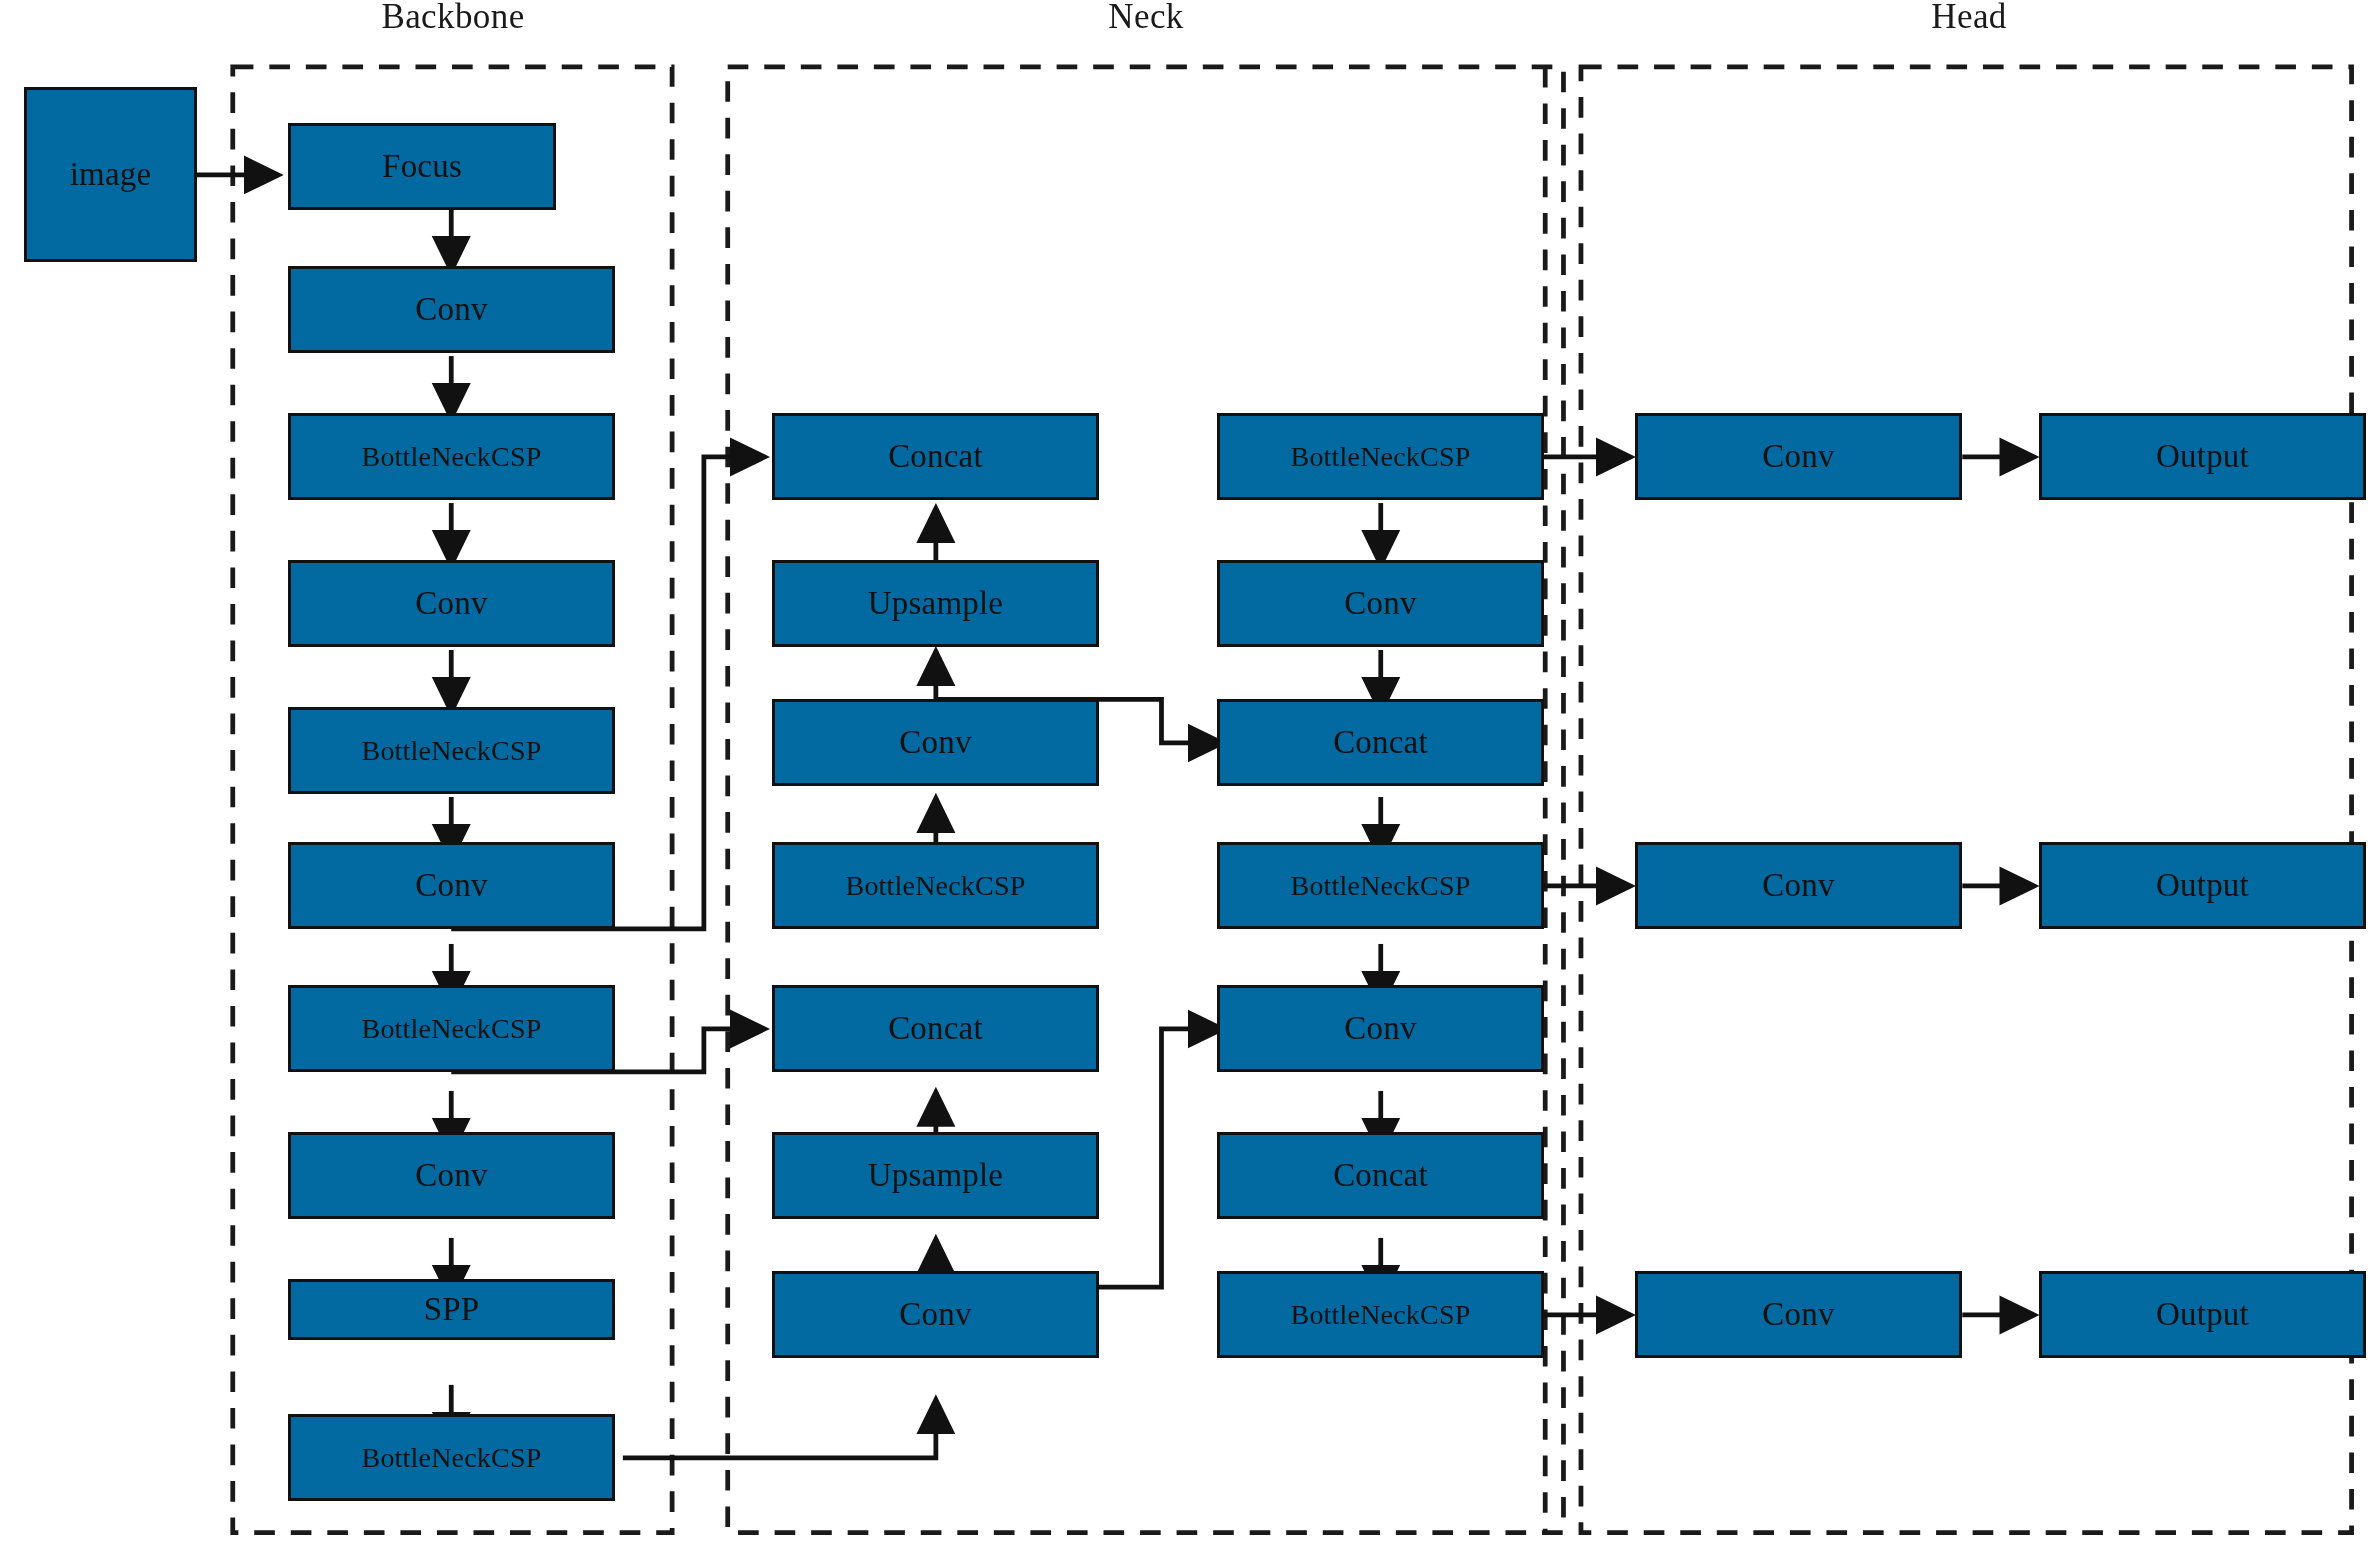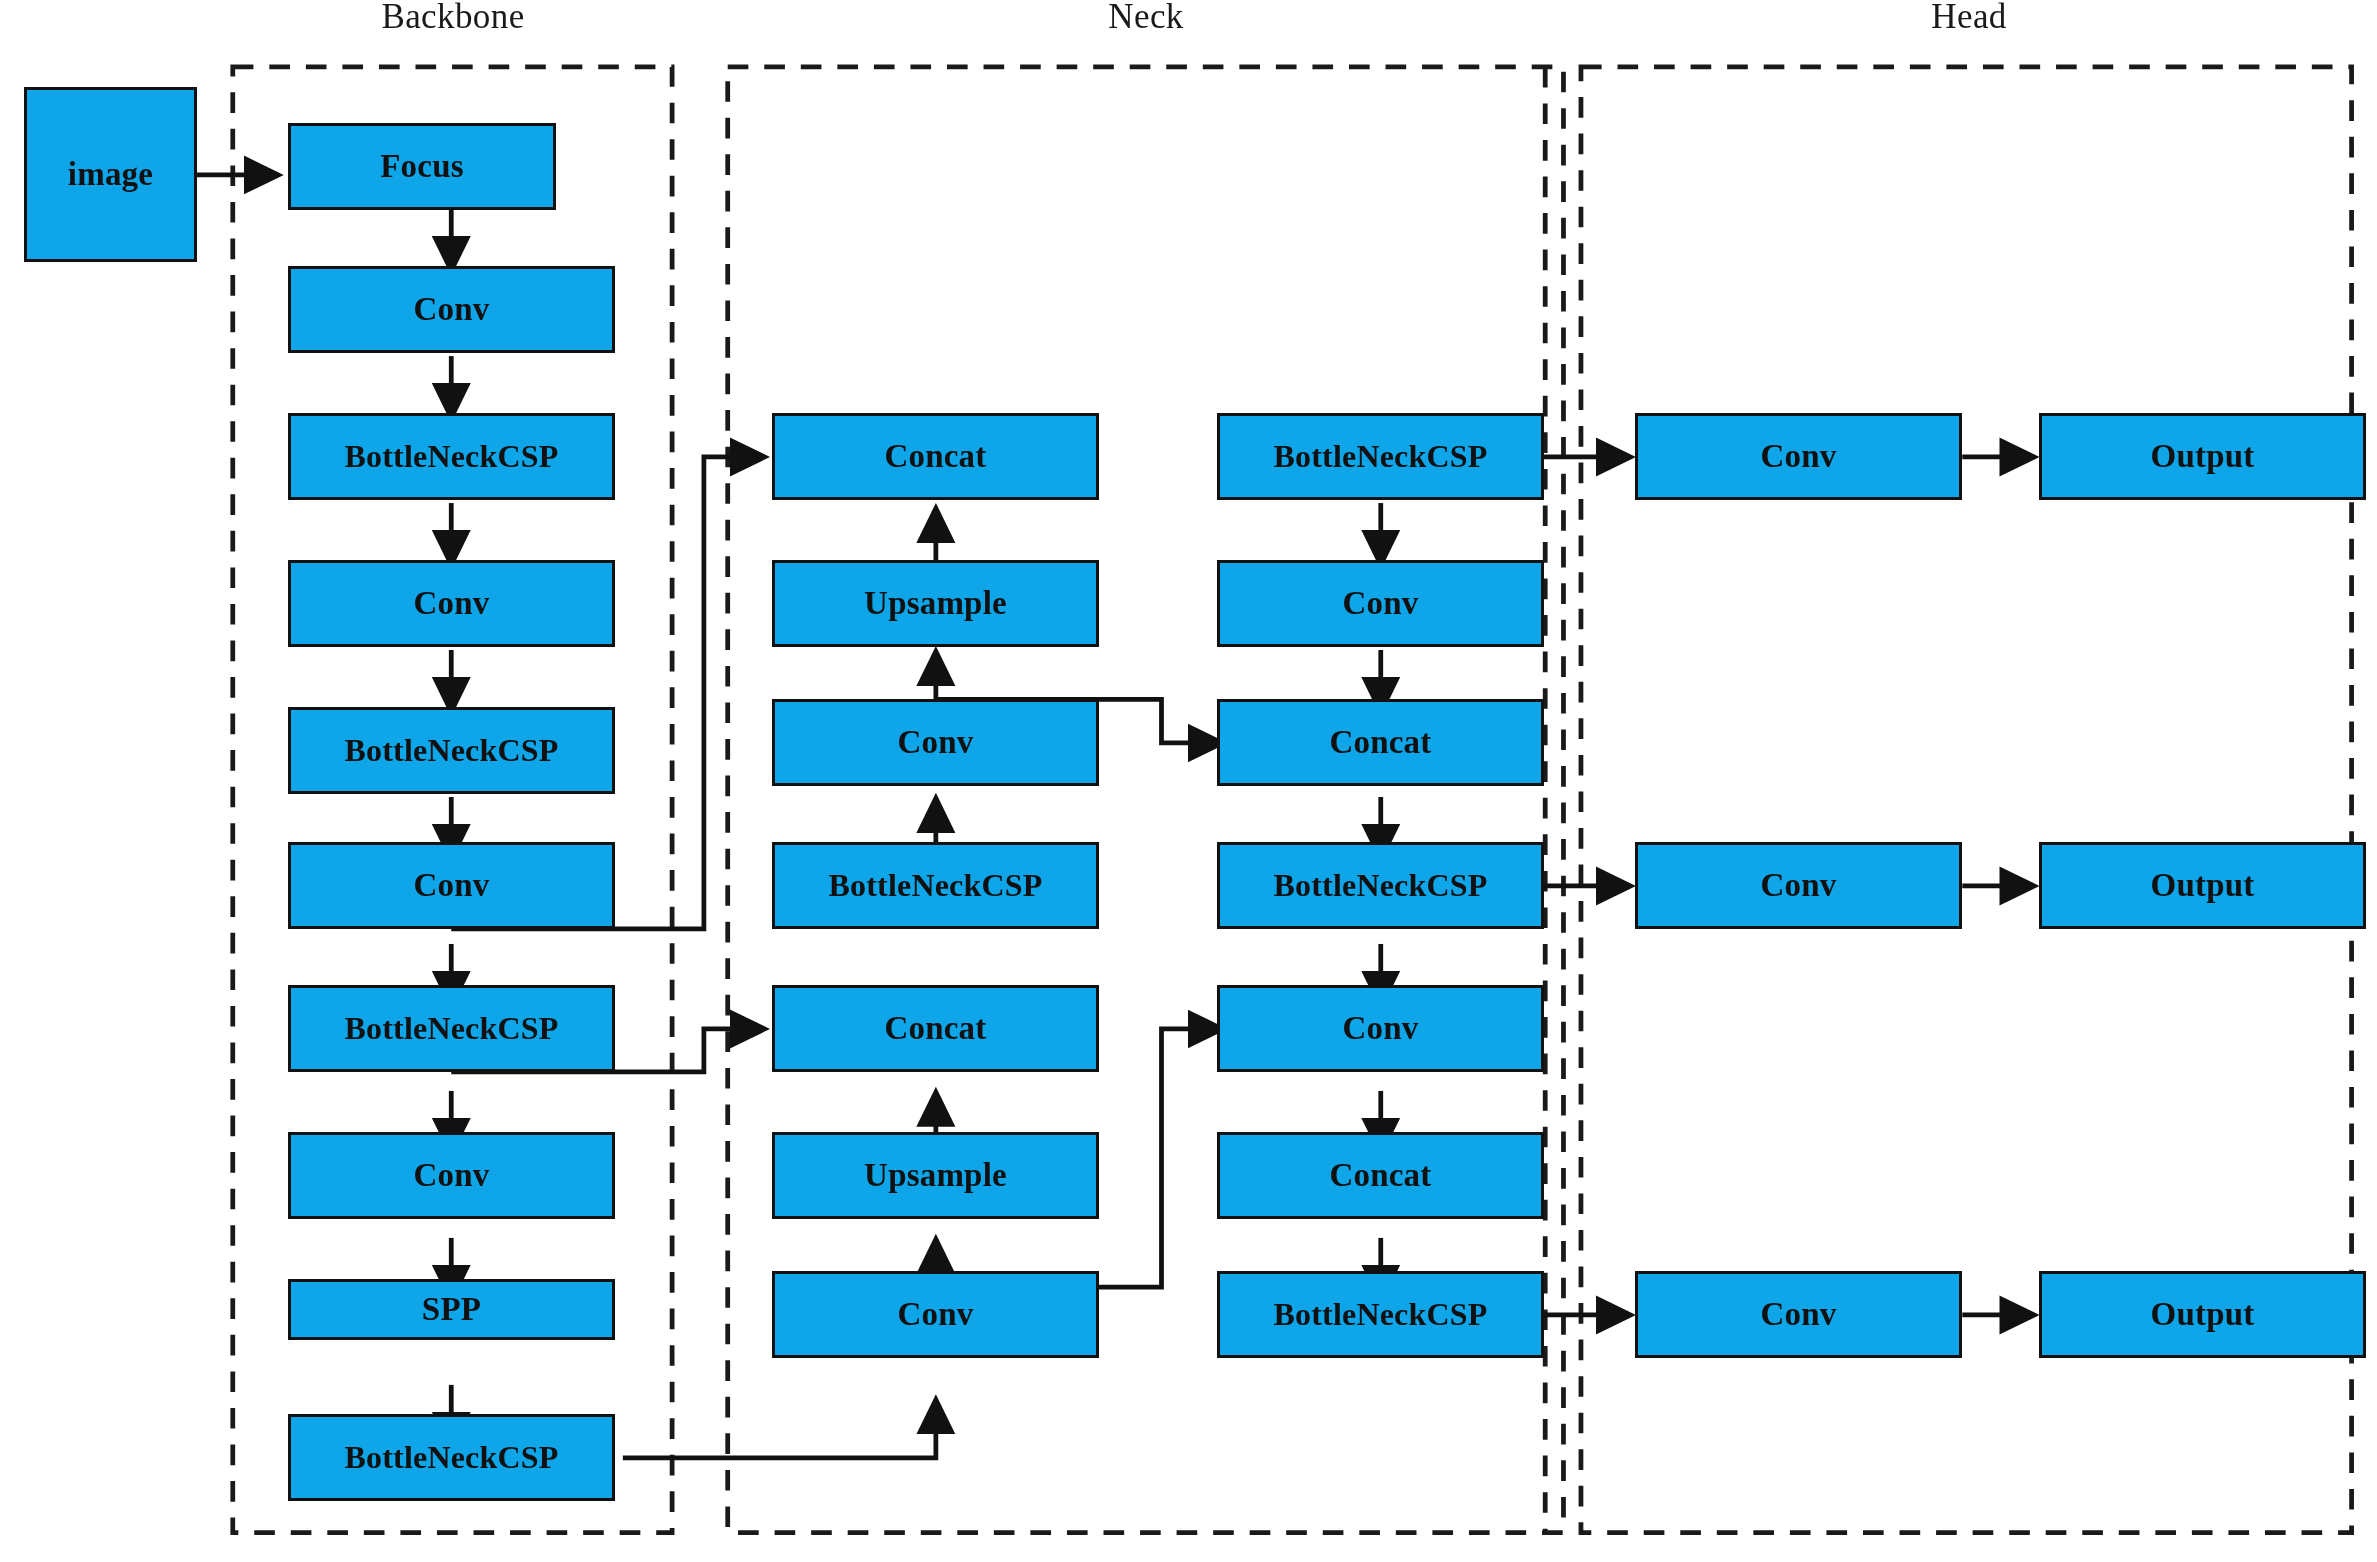--- a/index.html
+++ b/index.html
@@ -32,32 +32,32 @@
     font-weight: 400;
     color: #1a1a1a;
     text-align: center;
     white-space: nowrap;
     transform: translateX(-50%);
     letter-spacing: 0.4px;
   }
   .node {
     position: absolute;
     box-sizing: border-box;
-    background: #0ea5e9;
+    background: #0369a1;
     border: 3.2px solid #111111;
     display: flex;
     align-items: center;
     justify-content: center;
     color: #111111;
     font-size: 33px;
-    font-weight: 700;
+    font-weight: 400;
     white-space: nowrap;
     letter-spacing: 0.2px;
   }
-  .node.small-text { font-size: 32px; }
+  .node.small-text { font-size: 28px; }
 </style>
 </head>
 <body>
 
 <div id="stage">
 
   <svg viewBox="0 0 2992 1967">
     <defs>
       <marker id="ah" markerWidth="9" markerHeight="9" refX="7.2" refY="4.5" orient="auto" markerUnits="strokeWidth">
         <path d="M0,0.4 L8.4,4.5 L0,8.6 z" fill="#111111"></path>

